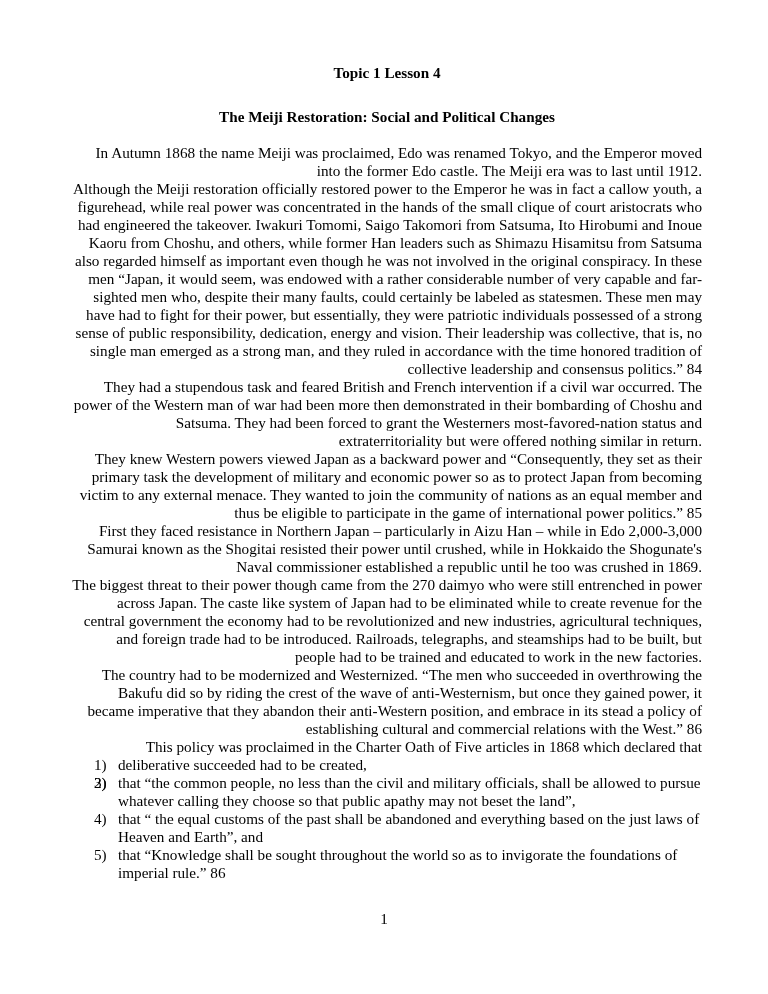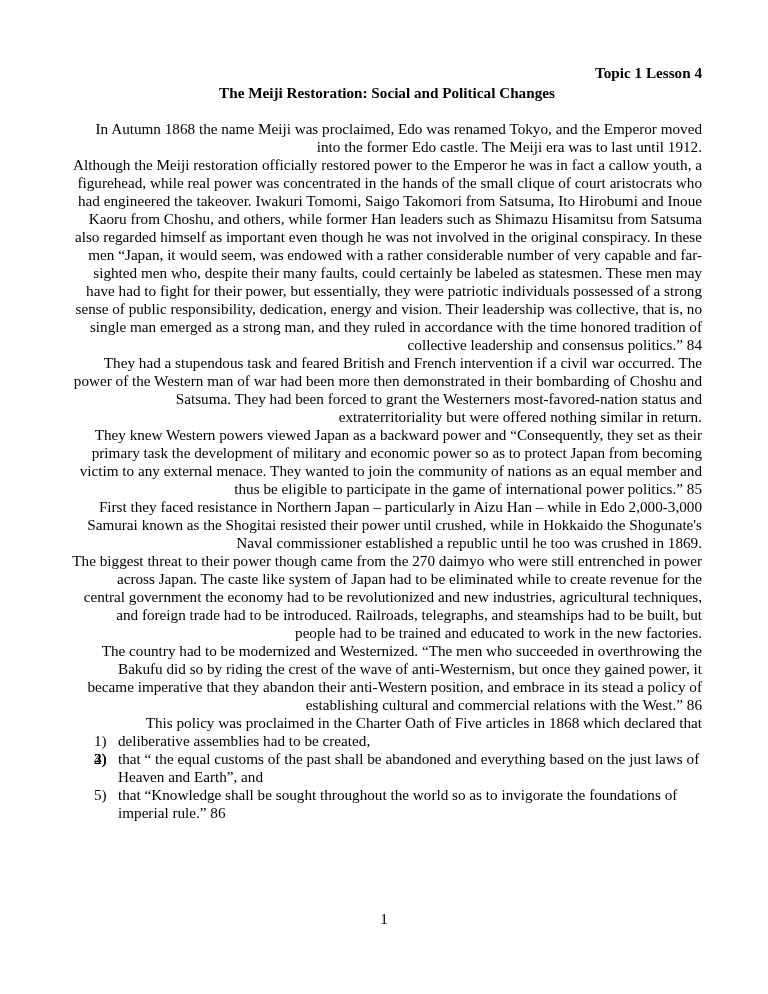--- a/index.html
+++ b/index.html
@@ -23,21 +23,21 @@
       font-size: 15.2px;
       line-height: 18px;
     }
     .title {
       text-align: center;
       font-weight: bold;
       margin: 0;
       font-size: 15.2px;
       line-height: 18px;
     }
-    .title1 { margin-bottom: 2px; text-align: right; }
+    .title1 { margin-bottom: 26px; }
     .title2 { margin-bottom: 18px; }
     .para {
       margin: 0;
       text-align: right;
       white-space: normal;
     }
     .list {
       margin: 0;
       padding: 0;
       list-style: none;
@@ -74,27 +74,28 @@
   <p class="para">They had a stupendous task and feared British and French intervention if a civil war occurred.  The power of the Western man of war had been more then demonstrated in their bombarding of Choshu and Satsuma.  They had been forced to grant the Westerners most-favored-nation status and extraterritoriality but were offered nothing similar in return.</p>
   <p class="para">They knew Western powers viewed Japan as a backward power and “Consequently, they set as their primary task the development of military and economic power so as to protect Japan from becoming victim to any external menace.  They wanted to join the community of nations as an equal member and thus be eligible to participate in the game of international power politics.”  85</p>
   <p class="para">First they faced resistance in Northern Japan – particularly in Aizu Han – while in Edo 2,000-3,000 Samurai known as the Shogitai resisted their power until crushed, while in Hokkaido the Shogunate's Naval commissioner established a republic until he too was crushed in 1869.</p>
   <p class="para">The biggest threat to their power though came from the 270 daimyo who were still entrenched in power across Japan.  The caste like system of Japan had to be eliminated while to create revenue for the central government the economy had to be revolutionized and new industries, agricultural techniques, and foreign trade had to be introduced.  Railroads, telegraphs, and steamships had to be built, but people had to be trained and educated to work in the new factories.</p>
   <p class="para">The country had to be modernized and Westernized.  “The men who succeeded in overthrowing the Bakufu did so by riding the crest of the wave of anti-Westernism, but once they gained power, it became imperative that they abandon their anti-Western position, and embrace in its stead a policy of establishing cultural and commercial relations with the West.”  86</p>
   <p class="para">This policy was proclaimed in the Charter Oath of Five articles in 1868 which declared that</p>
 
   <ol class="list">
     <li class="list-item">
       <span class="list-num">1)</span>
-      <span>deliberative assemblies had to be created,</span>
+      <span>deliberative succeeded had to be created,</span>
     </li>
     <li class="list-item">
       <span class="list-num">2)</span>
     </li>
     <li class="list-item">
       <span class="list-num">3)</span>
+      <span>that “the common people, no less than the civil and military officials, shall be allowed to pursue whatever calling they choose so that public apathy may not beset the land”,</span>
     </li>
     <li class="list-item">
       <span class="list-num">4)</span>
       <span>that “ the equal customs of the past shall be abandoned and everything based on the just laws of Heaven and Earth”, and</span>
     </li>
     <li class="list-item">
       <span class="list-num">5)</span>
       <span>that “Knowledge shall be sought throughout the world so as to invigorate the foundations of imperial rule.”  86</span>
     </li>
   </ol>

